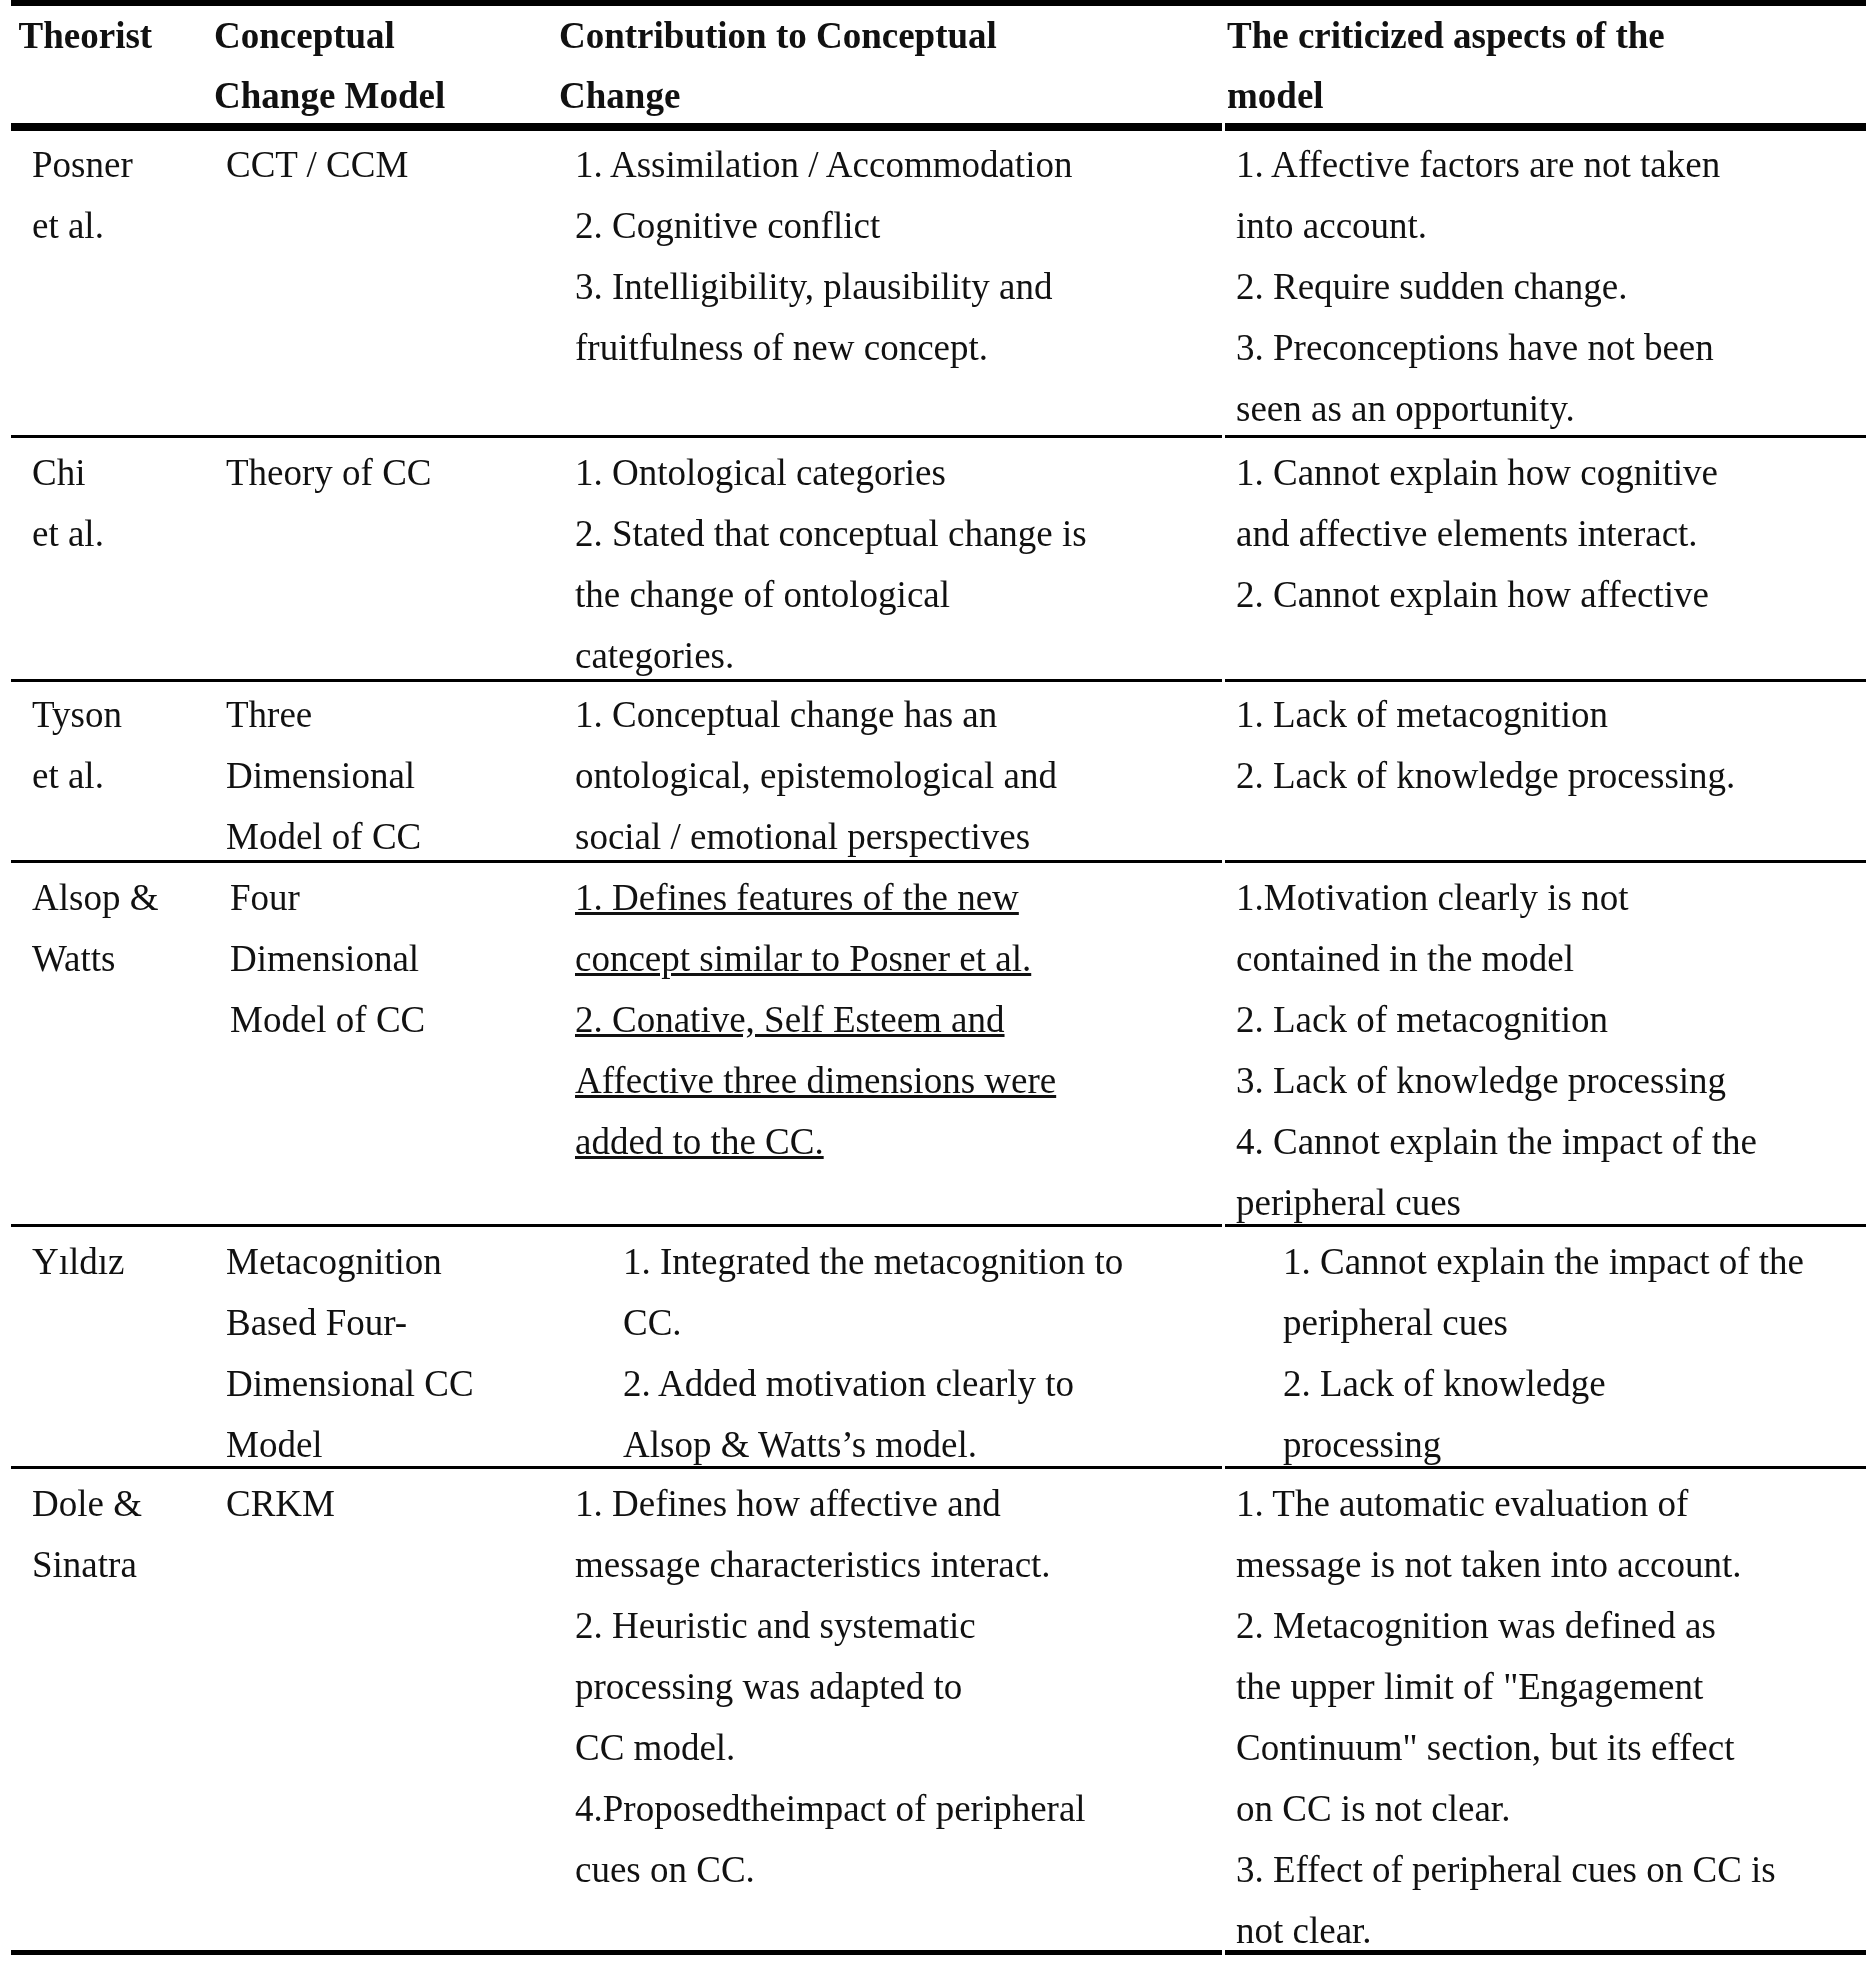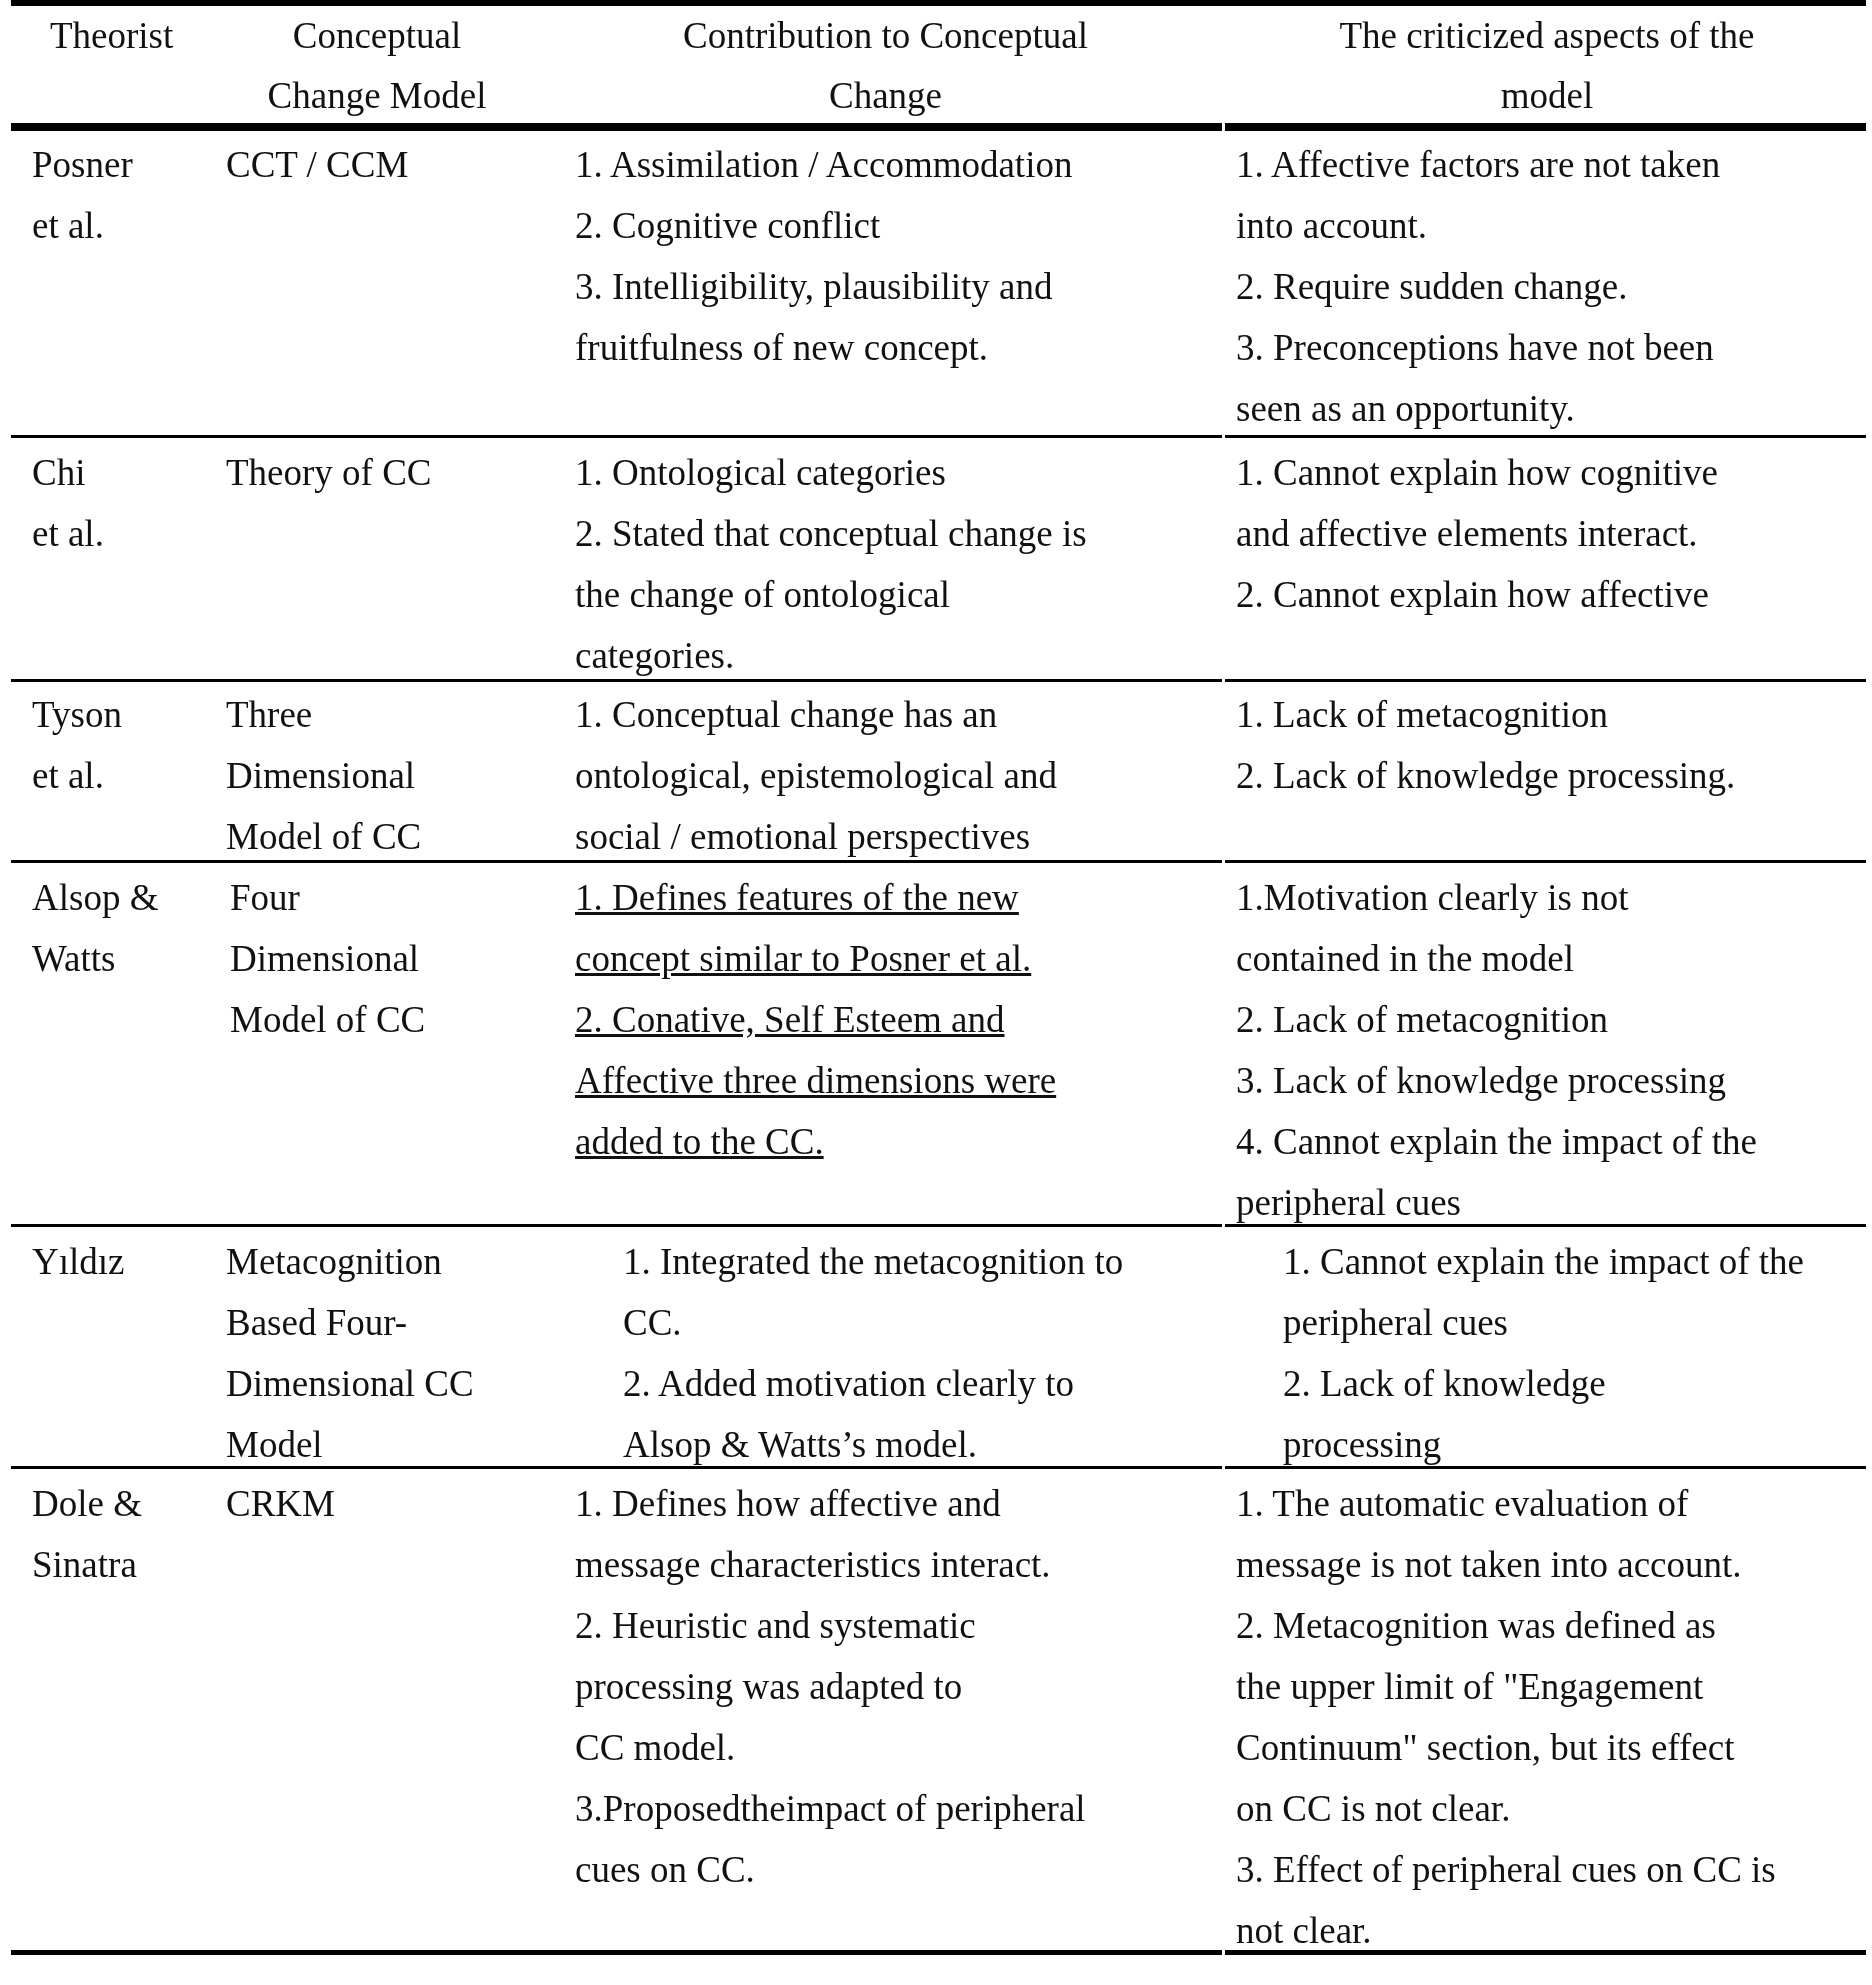--- a/index.html
+++ b/index.html
@@ -1,21 +1,21 @@
 <!DOCTYPE html>
 <html style="font-size:15px"><head>
 <meta charset="utf-8">
 <style>
   html, body { margin: 0; padding: 0; background: #ffffff; }
   body { width: 1873px; height: 1986px; position: relative; overflow: hidden;
          font-family: "Liberation Serif", "DejaVu Serif", serif; color: #111; }
   .rule-top { position: absolute; left: 11.2px; top: 0; width: 1855px; height: 5.6px; background: #000; }
   .rule-head { position: absolute; top: 123px; height: 8.4px; background: #000; }
   .rule-row { position: absolute; height: 2.8px; background: #000; }
-  .hdr { position: absolute; top: 5.6px; height: 90px; font-weight: normal; font-size: 37px; line-height: 60px; text-align: center; }
+  .hdr { position: absolute; top: 5.6px; height: 90px; font-weight: bold; font-size: 37px; line-height: 60px; }
   .cell { position: absolute; font-size: 37px; line-height: 61px; white-space: nowrap; }
   .cell div { height: 61px; }
 </style>
 </head>
 <body>
 
 <div class="rule-top"></div>
 
 <div class="hdr" style="left:18.6px;width:186px;">
   <div>Theorist</div>
@@ -154,21 +154,21 @@
     </div>
     <div class="cell" style="left: 226px; top: 1473px;">
       <div>CRKM</div>
     </div>
     <div class="cell" style="left: 575px; top: 1473px;">
       <div>1. Defines how affective and</div>
       <div>message characteristics interact.</div>
       <div>2. Heuristic and systematic</div>
       <div>processing was adapted to</div>
       <div>CC model.</div>
-      <div>3.Proposedtheimpact of peripheral</div>
+      <div>4.Proposedtheimpact of peripheral</div>
       <div>cues on CC.</div>
     </div>
     <div class="cell" style="left: 1236px; top: 1473px;">
       <div>1. The automatic evaluation of</div>
       <div>message is not taken into account.</div>
       <div>2. Metacognition was defined as</div>
       <div>the upper limit of "Engagement</div>
       <div>Continuum" section, but its effect</div>
       <div>on CC is not clear.</div>
       <div>3. Effect of peripheral cues on CC is</div>

